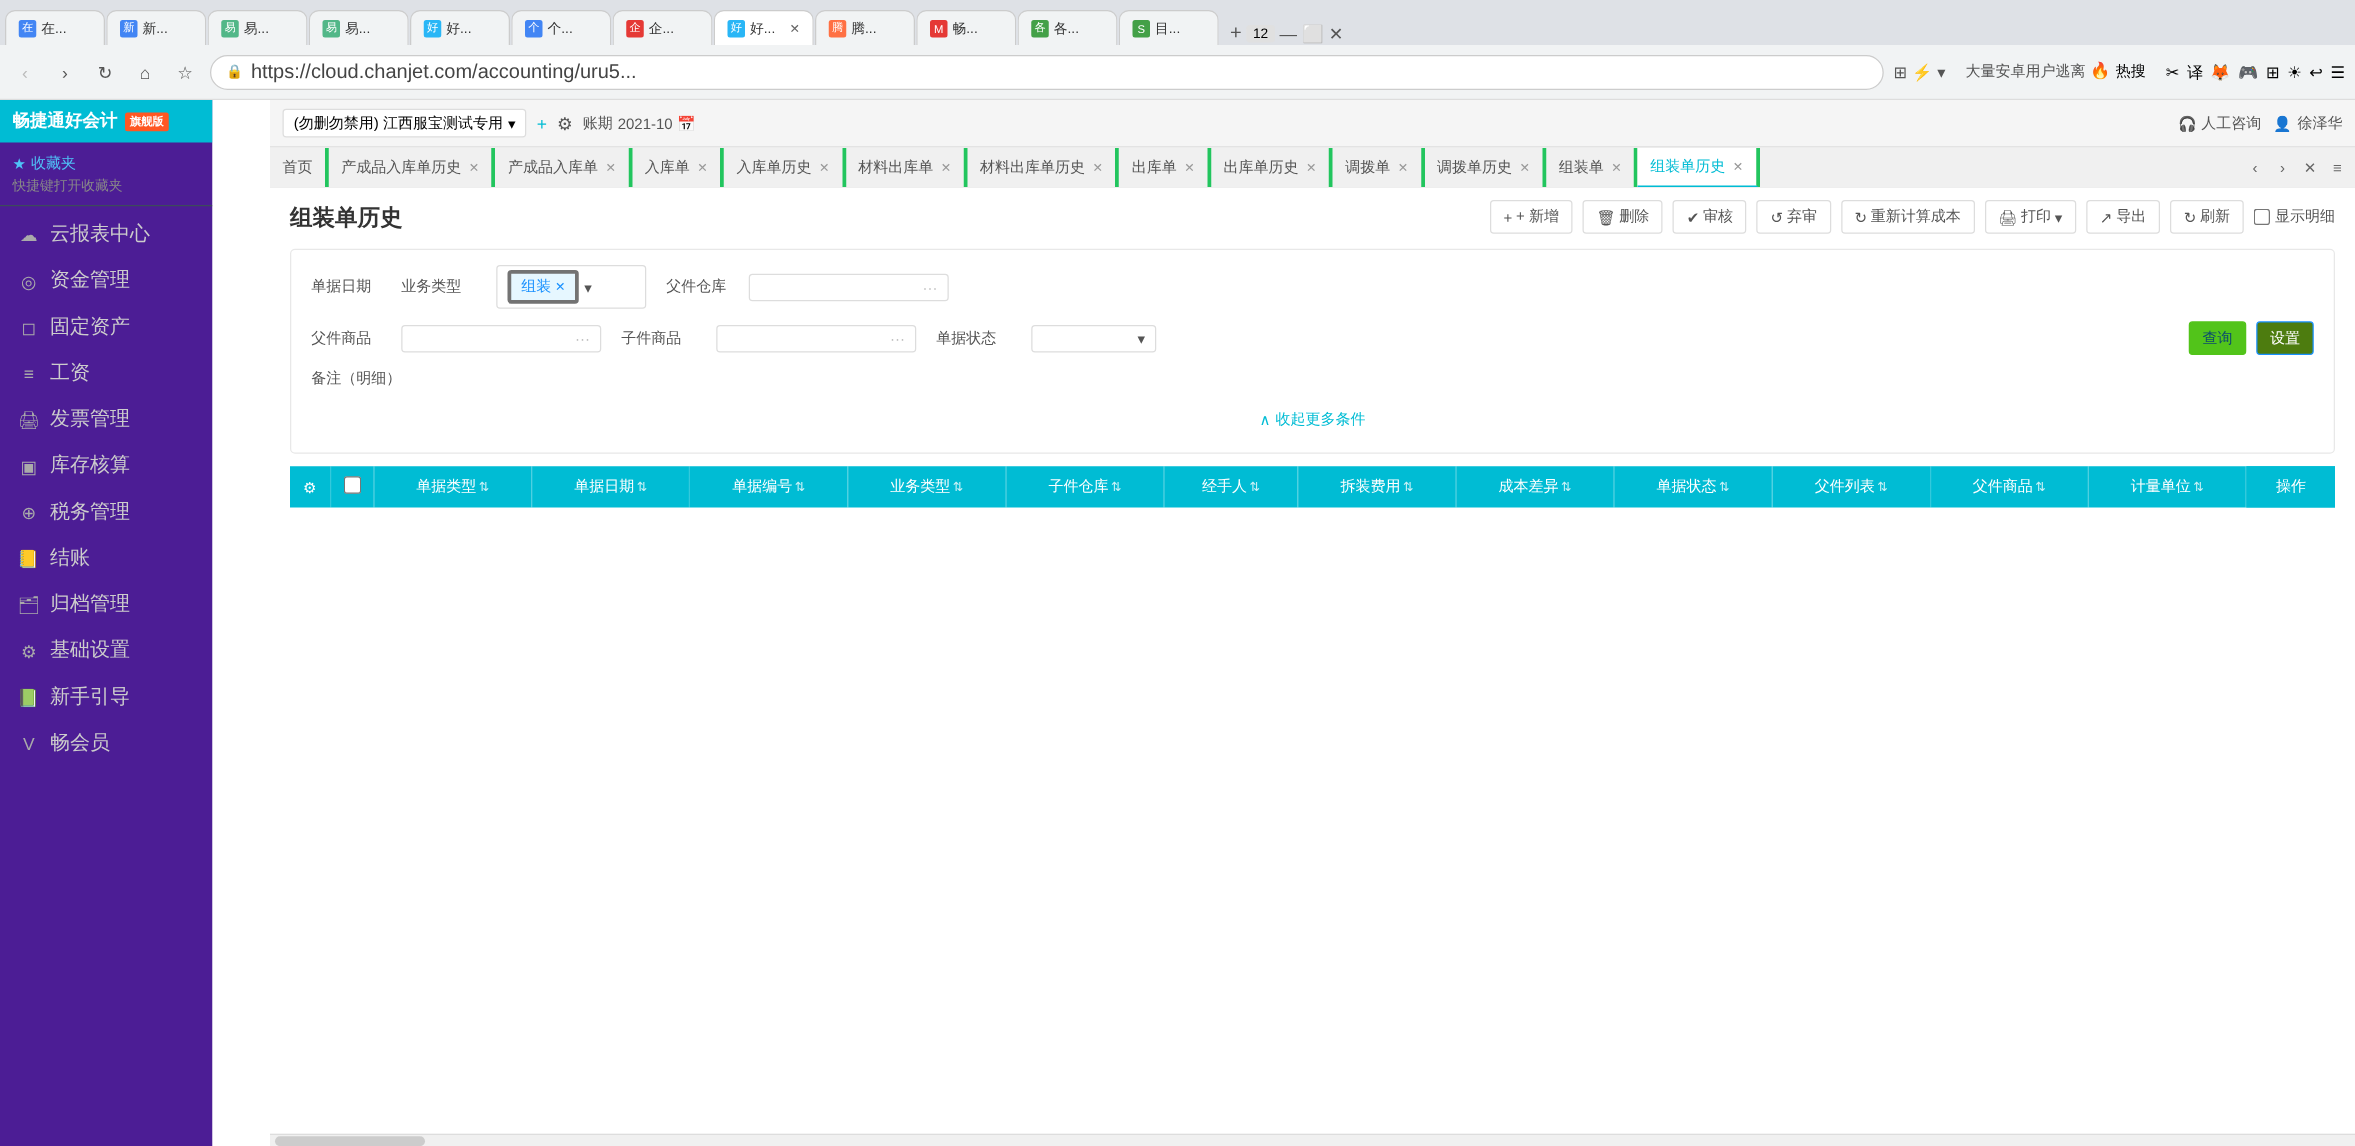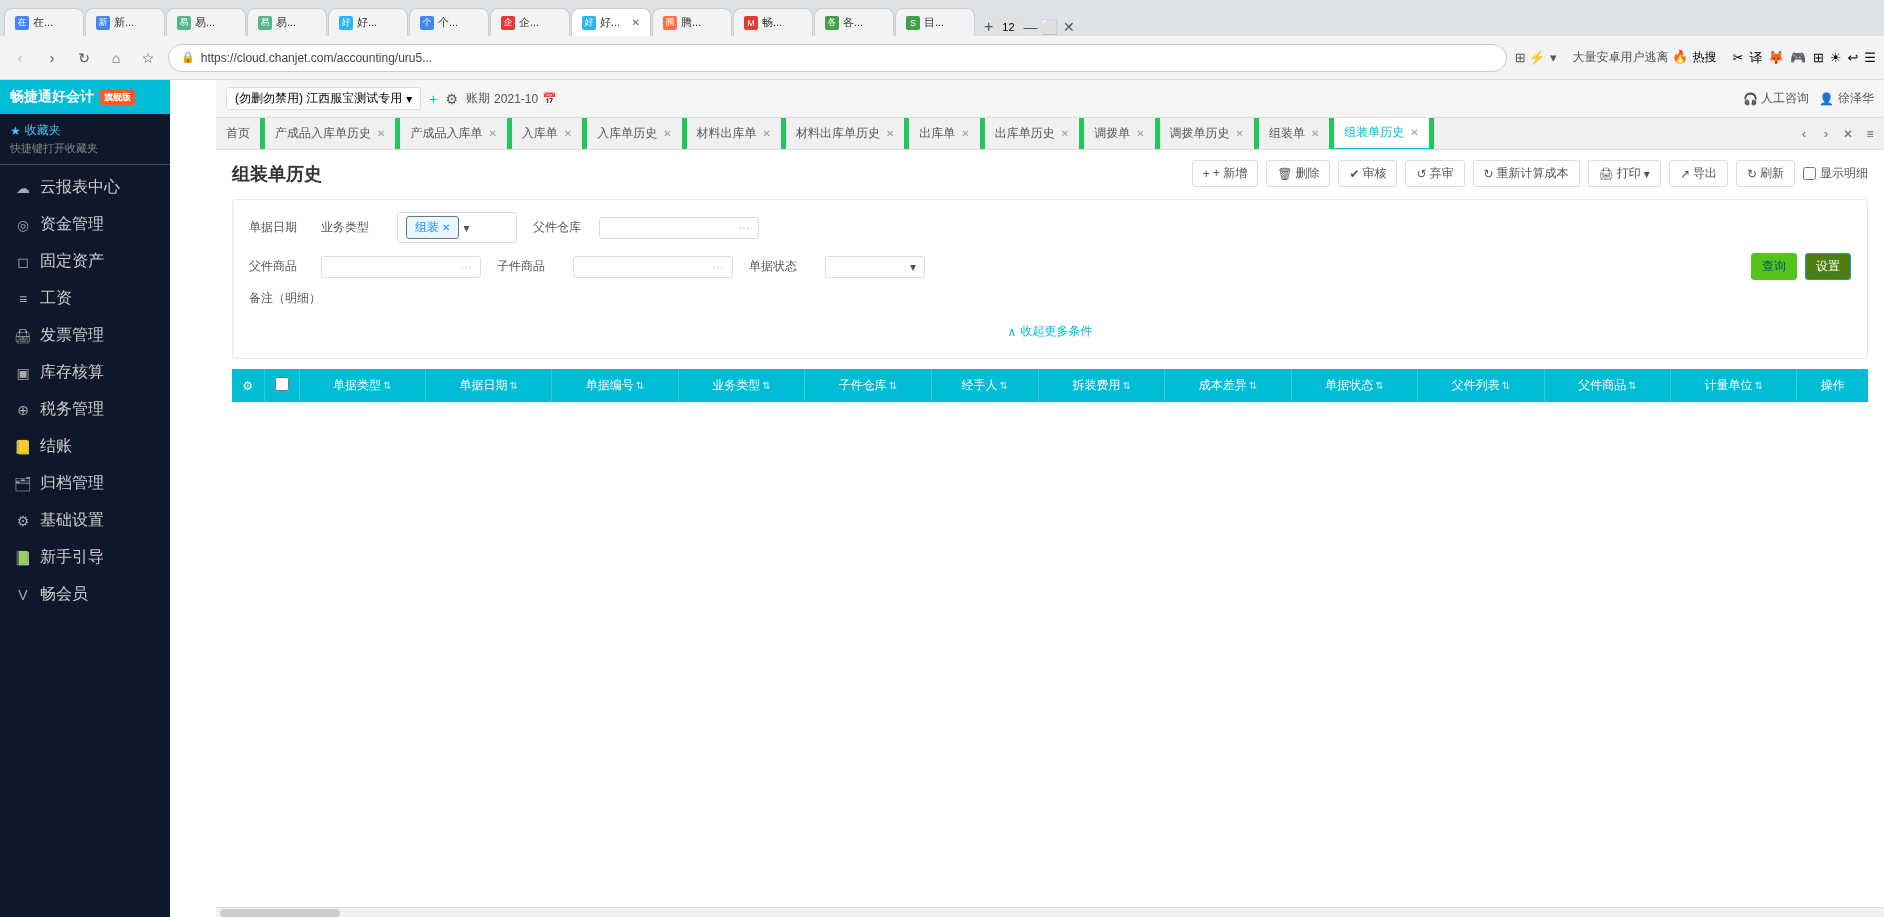--- a/index.html
+++ b/index.html
@@ -10,30 +10,30 @@
     .tab-bar { display: flex; align-items: flex-end; height: 36px; background: #dee1e6; padding: 0 4px; gap: 1px; overflow: hidden; }
     .tab { display: flex; align-items: center; height: 28px; padding: 0 10px; background: #f1f3f4; border-radius: 8px 8px 0 0; font-size: 11px; color: #333; gap: 4px; min-width: 80px; max-width: 140px; cursor: pointer; border: 1px solid #ccc; border-bottom: none; white-space: nowrap; overflow: hidden; }
     .tab.active { background: #fff; z-index: 1; }
     .tab-close { font-size: 10px; color: #666; cursor: pointer; margin-left: auto; }
     .tab-icon { width: 14px; height: 14px; border-radius: 2px; flex-shrink: 0; }
     .nav-bar { display: flex; align-items: center; height: 44px; background: #f1f3f4; padding: 0 8px; gap: 8px; border-bottom: 1px solid #ddd; }
     .nav-btn { width: 24px; height: 24px; display: flex; align-items: center; justify-content: center; border-radius: 50%; cursor: pointer; color: #555; font-size: 14px; }
     .nav-btn.disabled { color: #bbb; cursor: default; }
     .url-bar { flex: 1; height: 28px; background: #fff; border-radius: 14px; border: 1px solid #ccc; display: flex; align-items: center; padding: 0 12px; font-size: 12px; color: #333; gap: 6px; }
     .url-bar .lock { color: #5a5; font-size: 11px; }
-    .url-text { color: #444; font-size: 12px; }
+    .url-text { color: #444; font-size: 16px; }
     .nav-actions { display: flex; align-items: center; gap: 6px; }
     .hot-search { display: flex; gap: 4px; padding: 2px 8px; border-radius: 4px; }
     .hot-icon { color: #ff4500; font-size: 13px; }
 
     
     .app-container { display: flex; height: calc(917px - 80px); }
 
     
-    .sidebar { width: 170px; background: #0f172a; display: flex; flex-direction: column; color: #ccc; flex-shrink: 0; }
+    .sidebar { width: 170px; background: #4c1d95; display: flex; flex-direction: column; color: #ccc; flex-shrink: 0; }
     .sidebar-header { background: #00bcd4; padding: 8px 10px; display: flex; align-items: center; gap: 6px; }
     .sidebar-logo { color: #fff; font-size: 14px; font-weight: bold; }
     .sidebar-badge { background: #ff5722; color: #fff; font-size: 9px; padding: 1px 4px; border-radius: 2px; font-weight: bold; }
     .favorites-section { padding: 8px 10px; border-bottom: 1px solid #3d4a5c; }
     .favorites-title { color: #4fc3f7; font-size: 12px; display: flex; align-items: center; gap: 4px; cursor: pointer; }
     .favorites-hint { color: #888; font-size: 11px; margin-top: 2px; }
     .sidebar-nav { flex: 1; overflow-y: auto; padding: 4px 0; }
     .nav-item { display: flex; align-items: center; gap: 8px; padding: 8px 14px; cursor: pointer; color: #ccc; font-size: 13px; }
     .nav-item .nav-icon { font-size: 14px; color: #aaa; width: 18px; text-align: center; }
     .nav-item .nav-label { font-size: 16px; }
@@ -45,21 +45,21 @@
     .top-toolbar { display: flex; align-items: center; height: 38px; background: #f5f5f5; border-bottom: 1px solid #ddd; padding: 0 10px; gap: 8px; }
     .company-selector { display: flex; align-items: center; gap: 4px; border: 1px solid #ddd; padding: 2px 8px; border-radius: 3px; cursor: pointer; background: #fff; font-size: 12px; }
     .period-badge { display: flex; align-items: center; gap: 4px; font-size: 12px; color: #555; }
     .period-badge .cal-icon { color: #00bcd4; cursor: pointer; }
     .toolbar-actions { margin-left: auto; display: flex; align-items: center; gap: 10px; }
     .help-btn { font-size: 12px; color: #555; display: flex; align-items: center; gap: 3px; cursor: pointer; }
     .user-info { font-size: 12px; color: #555; display: flex; align-items: center; gap: 4px; cursor: pointer; }
 
     
     .page-tabs { display: flex; align-items: center; height: 32px; background: #f0f0f0; border-bottom: 1px solid #ddd; overflow-x: auto; flex-shrink: 0; }
-    .page-tab { display: flex; align-items: center; padding: 0 10px; height: 32px; font-size: 12px; color: #555; cursor: pointer; border-right: 5px solid #22c55e; white-space: nowrap; gap: 4px; }
+    .page-tab { display: flex; align-items: center; padding: 0 10px; height: 32px; font-size: 12px; color: #555; cursor: pointer; border-right: 3px solid #22c55e; white-space: nowrap; gap: 4px; }
     .page-tab.active { background: #fff; color: #00bcd4; border-bottom: 2px solid #00bcd4; }
     .page-tab .tab-x { font-size: 10px; color: #999; cursor: pointer; margin-left: 2px; }
     .tabs-nav { display: flex; align-items: center; padding: 0 4px; gap: 2px; margin-left: auto; flex-shrink: 0; }
     .tabs-nav-btn { width: 20px; height: 20px; display: flex; align-items: center; justify-content: center; cursor: pointer; color: #666; font-size: 12px; }
 
     
     .page-body { flex: 1; overflow-y: auto; padding: 10px 16px; }
     .page-title-bar { display: flex; align-items: center; justify-content: space-between; margin-bottom: 12px; }
     .page-title { font-size: 18px; font-weight: bold; color: #333; }
     .page-actions { display: flex; align-items: center; gap: 8px; }
@@ -71,21 +71,21 @@
     
     .filter-area { background: #fff; border: 1px solid #e8e8e8; border-radius: 4px; padding: 12px 16px; margin-bottom: 10px; }
     .filter-row { display: flex; align-items: center; gap: 16px; margin-bottom: 10px; }
     .filter-row:last-child { margin-bottom: 0; }
     .filter-label { font-size: 12px; color: #555; width: 56px; flex-shrink: 0; }
     .filter-date-btns { display: flex; align-items: center; gap: 4px; }
     .date-btn { padding: 2px 8px; font-size: 12px; border: 1px solid #ddd; border-radius: 3px; cursor: pointer; background: #fff; color: #555; }
     .date-btn.active { background: #00bcd4; color: #fff; border-color: #00bcd4; }
     .date-range { font-size: 12px; color: #888; margin-left: 4px; }
     .filter-tags { display: flex; align-items: center; gap: 6px; flex-wrap: wrap; }
-    .filter-tag { display: flex; align-items: center; gap: 3px; padding: 2px 8px; background: #e6f7ff; border: 1px solid #737373; border-radius: 3px; font-size: 12px; color: #1890ff; }
+    .filter-tag { display: flex; align-items: center; gap: 3px; padding: 2px 8px; background: #e6f7ff; border: 3px solid #737373; border-radius: 3px; font-size: 12px; color: #1890ff; }
     .filter-tag .tag-x { cursor: pointer; color: #1890ff; font-size: 10px; }
     .filter-dropdown { display: flex; align-items: center; gap: 4px; min-width: 120px; border: 1px solid #ddd; border-radius: 3px; padding: 3px 8px; cursor: pointer; background: #fff; font-size: 12px; color: #555; }
     .filter-input { display: flex; align-items: center; gap: 4px; min-width: 160px; border: 1px solid #ddd; border-radius: 3px; padding: 3px 8px; cursor: pointer; background: #fff; font-size: 12px; color: #bbb; }
     .filter-input .more-btn { color: #bbb; cursor: pointer; margin-left: auto; }
     .collapse-bar { display: flex; align-items: center; justify-content: center; padding: 6px; cursor: pointer; color: #00bcd4; font-size: 12px; gap: 4px; }
 
     
     .data-table { width: 100%; border-collapse: collapse; }
     .table-header { background: #00bcd4; }
     .table-header th { color: #fff; font-size: 12px; font-weight: normal; padding: 8px 10px; border-right: 1px solid rgba(255,255,255,0.2); white-space: nowrap; cursor: pointer; user-select: none; }

